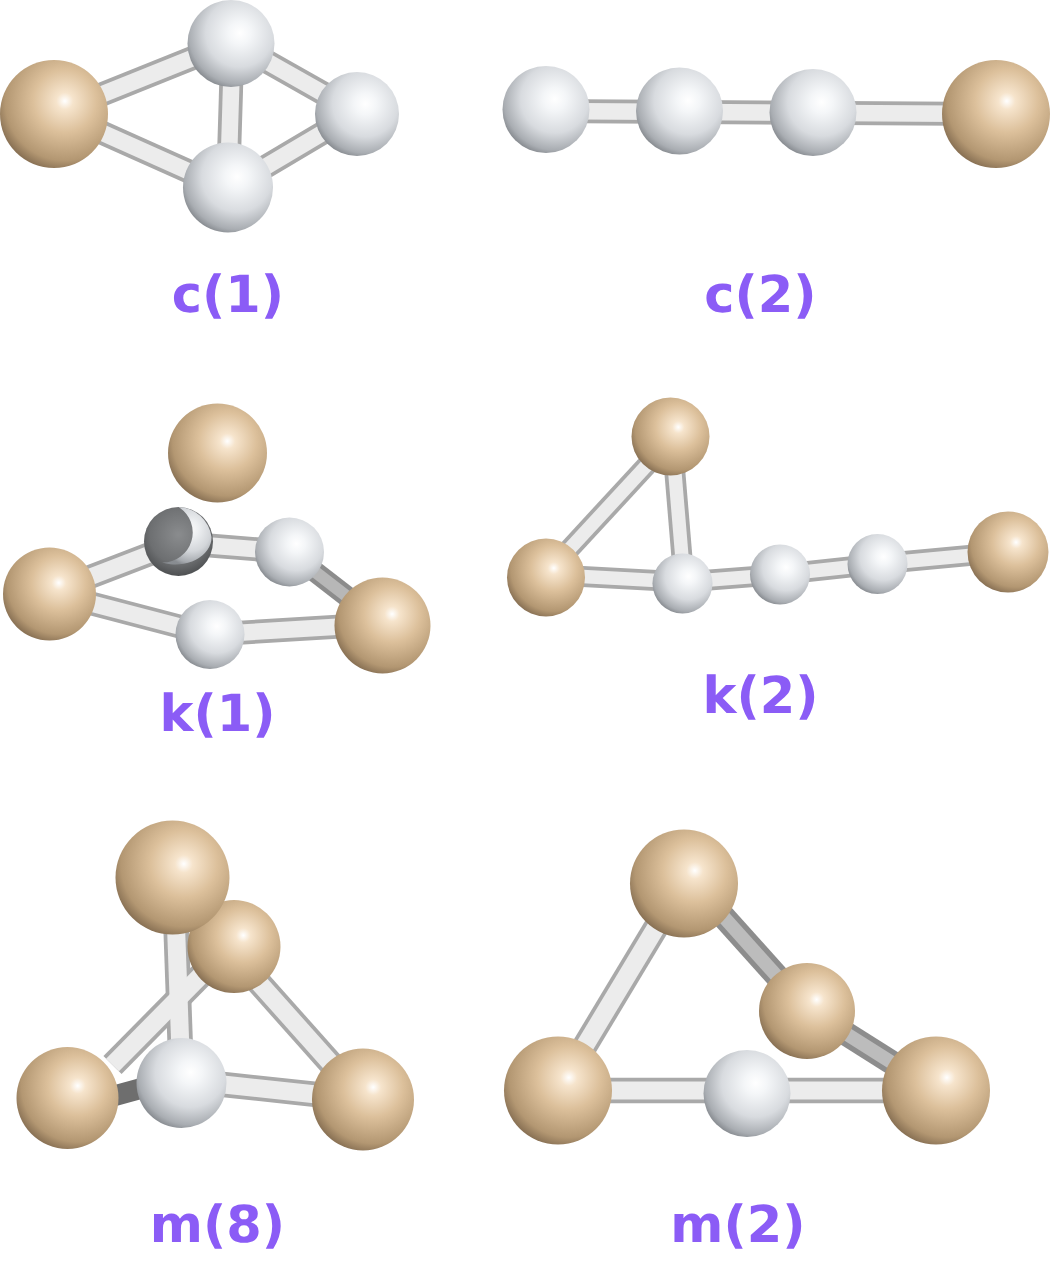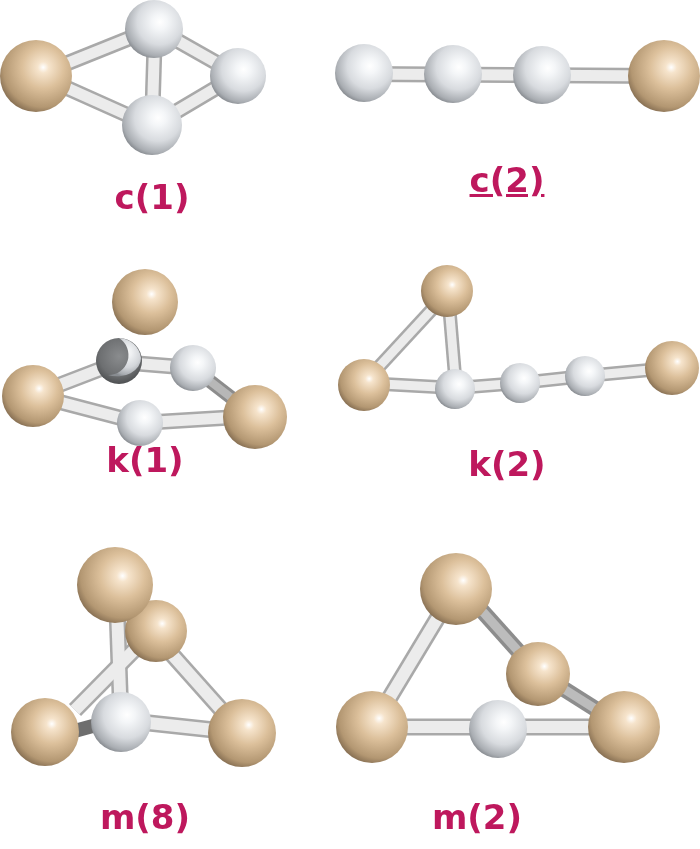--- a/index.html
+++ b/index.html
@@ -1,18 +1,18 @@
 <!DOCTYPE html>
 <html><head>
 <meta charset="utf-8">
 <style>
   html, body { margin: 0; padding: 0; background: #ffffff; }
   body { width: 700px; height: 849px; position: relative; overflow: hidden;
          font-family: "DejaVu Sans", sans-serif; }
-  .label { position: absolute; font-weight: bold; font-size: 34px; color: #be185d;
+  .label { position: absolute; font-weight: bold; font-size: 34px; color: #8b5cf6;
            text-align: center; width: 200px; margin-left: -100px; }
   svg { position: absolute; left: 0; top: 0; }
 </style>
 </head>
 <body>
 
 <svg width="700" height="849" viewBox="0 0 700 849">
   <defs>
     <radialGradient id="gTan" cx="0.6" cy="0.38" r="0.65">
       <stop offset="0" stop-color="#ffffff"></stop>
@@ -180,17 +180,17 @@
   <g>
     <circle cx="456" cy="589" r="36" fill="url(#gTan)"></circle>
     <circle cx="538" cy="674" r="32" fill="url(#gTan)"></circle>
     <circle cx="372" cy="727" r="36" fill="url(#gTan)"></circle>
     <circle cx="498" cy="729" r="29" fill="url(#gWhite)"></circle>
     <circle cx="624" cy="727" r="36" fill="url(#gTan)"></circle>
   </g>
 </svg>
 
 <div class="label" style="left:152px; top:177px;">c(1)</div>
-<div class="label" style="left:507px; top:160px;text-decoration:underline;">c(2)</div>
-<div class="label" style="left:145px; top:440px;">k(1)</div>
+<div class="label" style="left:507px; top:177px;">c(2)</div>
+<div class="label" style="left:145px; top:456px;">k(1)</div>
 <div class="label" style="left:507px; top:444px;">k(2)</div>
 <div class="label" style="left:145px; top:797px;">m(8)</div>
-<div class="label" style="left:477px; top:797px;text-align:center;">m(2)</div>
+<div class="label" style="left:492px; top:797px;text-align:center;">m(2)</div>
 
 </body></html>

